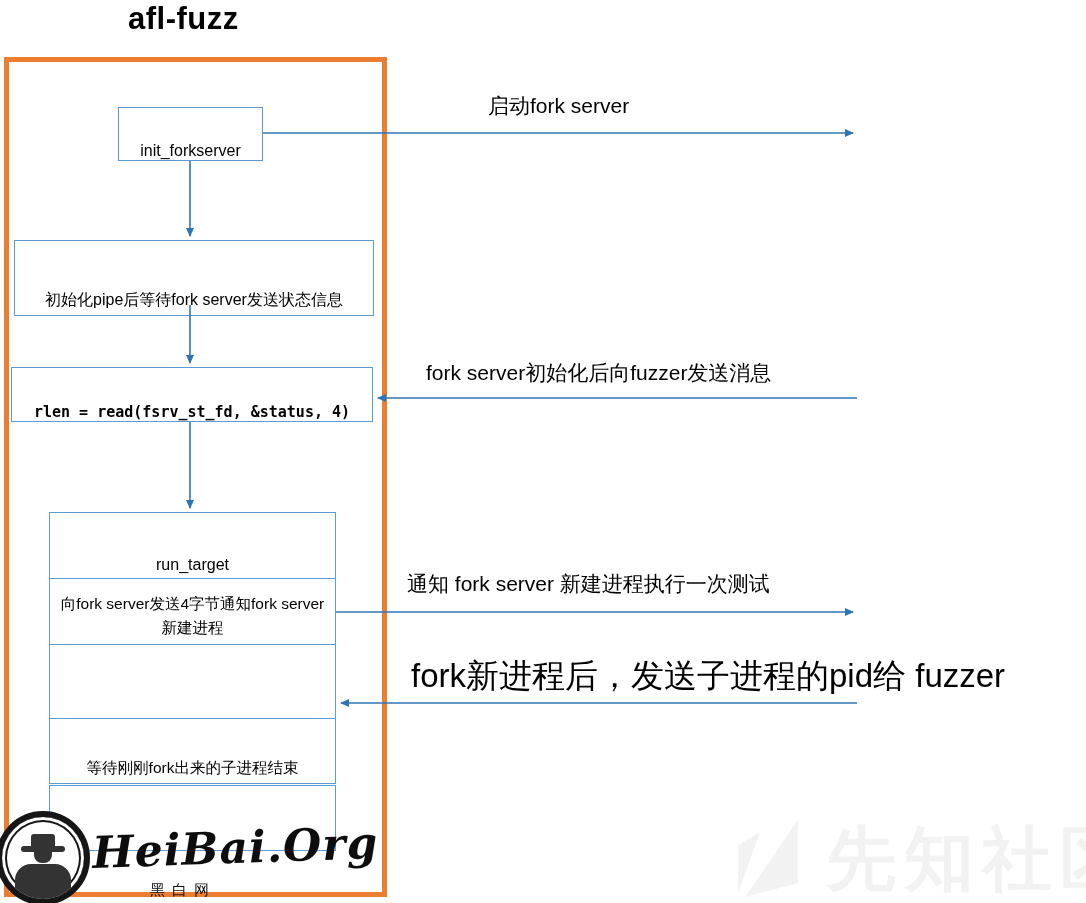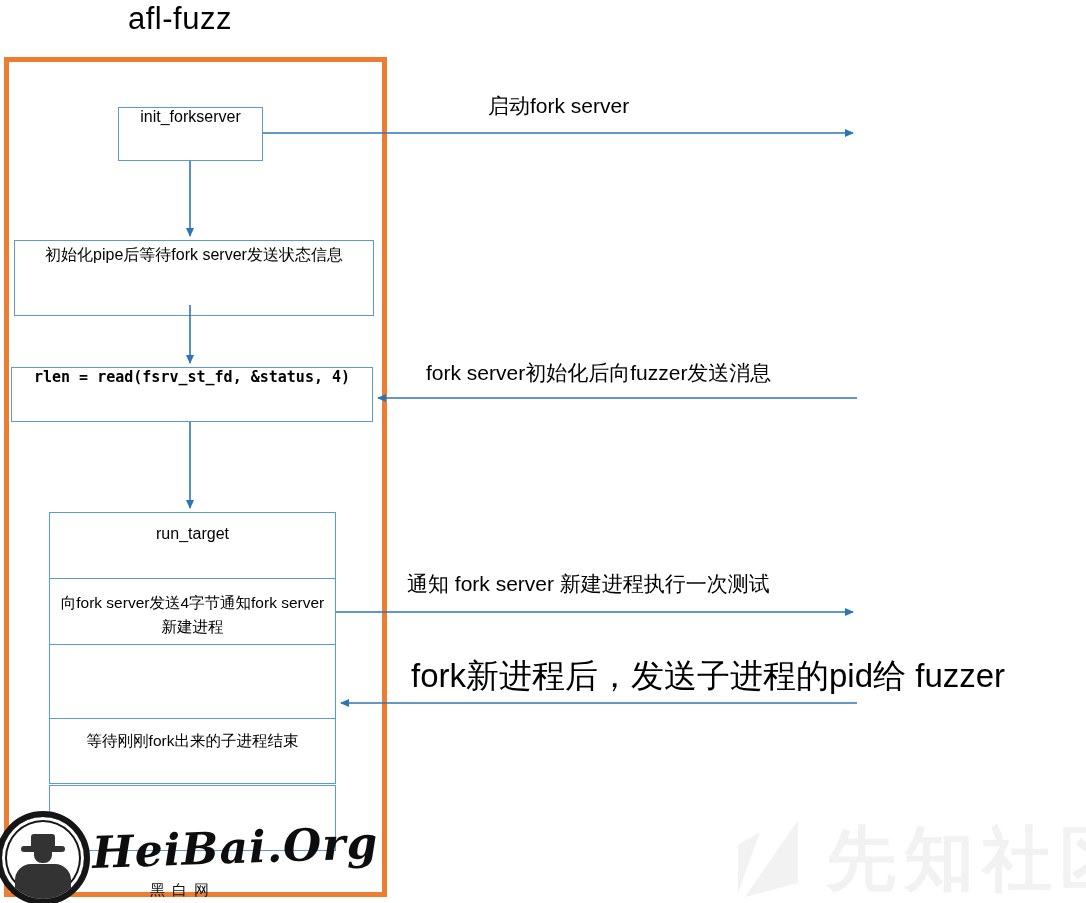--- a/index.html
+++ b/index.html
@@ -20,52 +20,52 @@
   .xz-logo { position:absolute; left:737px; top:818px; }
   .xz-text {
     position:absolute; left:826px; top:824px;
     font-size:70px; line-height:1; letter-spacing:8px;
     color:#f2f2f2; font-weight:600; white-space:nowrap;
   }
 
   
   .title {
     position:absolute; left:128px; top:1px;
-    font-size:31px; font-weight:400; letter-spacing:0.5px;
+    font-size:31px; font-weight:700; letter-spacing:0.5px;
     z-index:2; white-space:nowrap;
   }
 
   
   .afl-container {
     position:absolute; left:4px; top:57px;
     width:383px; height:840px;
     border:5px solid #ED7D31;
     z-index:1; background:transparent;
   }
 
   
   .bluebox {
     position:absolute;
     border:1.5px solid #5B9BD5;
     background:#fff;
-    display:flex; align-items:flex-start; justify-content:center;
+    display:flex; align-items:flex-end; justify-content:center;
     text-align:center;
     z-index:2;
     font-size:16px;
   }
   .box-init      { left:118px; top:107px; width:145px; height:54px; }
   .box-pipe      { left:14px;  top:240px; width:360px; height:76px; font-size:16px; padding:4px 4px; }
   .box-code      { left:11px;  top:367px; width:362px; height:55px;
                    font-family:"DejaVu Sans Mono","Liberation Mono",monospace;
                    font-weight:600; font-size:15px; }
   .box-forksrv   { left:857px; top:67px;  width:228px; height:795px;
                    border-width:2px; font-size:17px; background:transparent; }
 
   
-  .sec { left:49px; width:287px; padding:12px 10px; }
+  .sec { left:49px; width:287px; padding:4px 10px; }
   .sec-run    { top:512px; height:67px; }
   .sec-notify { top:578px; height:67px; font-size:15.5px; line-height:1.55; }
   .sec-empty1 { top:644px; height:75px; }
   .sec-wait   { top:718px; height:66px; font-size:15.5px; }
   .sec-empty2 { top:785px; height:66px; }
 
   
   .arrow-label {
     position:absolute; z-index:2; white-space:nowrap;
     font-size:21px; color:#000;

